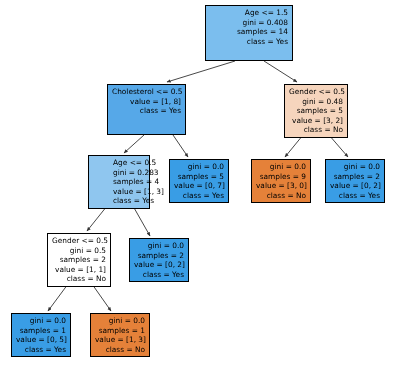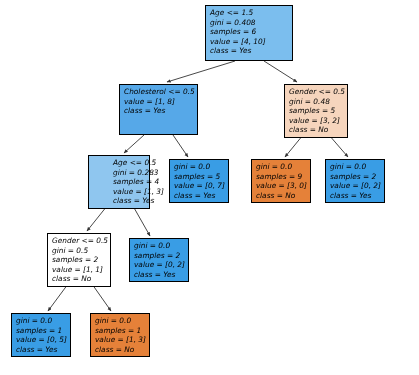--- a/index.html
+++ b/index.html
@@ -20,28 +20,27 @@
     left: 0;
     top: 0;
     width: 419px;
     height: 375px;
     pointer-events: none;
   }
   .tree-node {
     position: absolute;
     box-sizing: border-box;
     border: 1px solid #000000;
-    text-align: left;
+    text-align: right;
     font-size: 7.4px;
     line-height: 9.6px;
     color: #000000;
     padding: 2px 4px 2px 4px;
     white-space: nowrap;
     z-index: 2;
-    font-style: italic;
   }
   .tree-node .node-line {
     display: block;
   }
 </style>
 </head>
 <body>
 
 <div id="tree-canvas">
   <svg id="edge-layer" viewBox="0 0 419 375">
@@ -60,25 +59,24 @@
         <line x1="107" y1="206" x2="87" y2="231" stroke="#333333" stroke-width="0.9" marker-end="url(#arrow)"></line>
         <line x1="133" y1="206" x2="150" y2="236" stroke="#333333" stroke-width="0.9" marker-end="url(#arrow)"></line>
         <line x1="68" y1="284" x2="48" y2="311" stroke="#333333" stroke-width="0.9" marker-end="url(#arrow)"></line>
         <line x1="92" y1="284" x2="111" y2="311" stroke="#333333" stroke-width="0.9" marker-end="url(#arrow)"></line>
       </g>
   </svg>
   <div id="node-group">
       <div class="tree-node" style="left: 205px; top: 5px; width: 88px; min-height: 56px; background: rgb(123, 190, 238);">
         <span class="node-line">Age &lt;= 1.5</span>
         <span class="node-line">gini = 0.408</span>
-        <span class="node-line">samples = 6</span>
-        <span class="node-line">value = [4, 10]</span>
+        <span class="node-line">samples = 14</span>
         <span class="node-line">class = Yes</span>
       </div>
-      <div class="tree-node" style="left: 119px; top: 84px; width: 79px; min-height: 51px; background: rgb(86, 168, 232);">
+      <div class="tree-node" style="left: 107px; top: 84px; width: 79px; min-height: 51px; background: rgb(86, 168, 232);">
         <span class="node-line">Cholesterol &lt;= 0.5</span>
         <span class="node-line">value = [1, 8]</span>
         <span class="node-line">class = Yes</span>
       </div>
       <div class="tree-node" style="left: 284px; top: 84px; width: 64px; min-height: 51px; background: rgb(246, 213, 189);">
         <span class="node-line">Gender &lt;= 0.5</span>
         <span class="node-line">gini = 0.48</span>
         <span class="node-line">samples = 5</span>
         <span class="node-line">value = [3, 2]</span>
         <span class="node-line">class = No</span>

